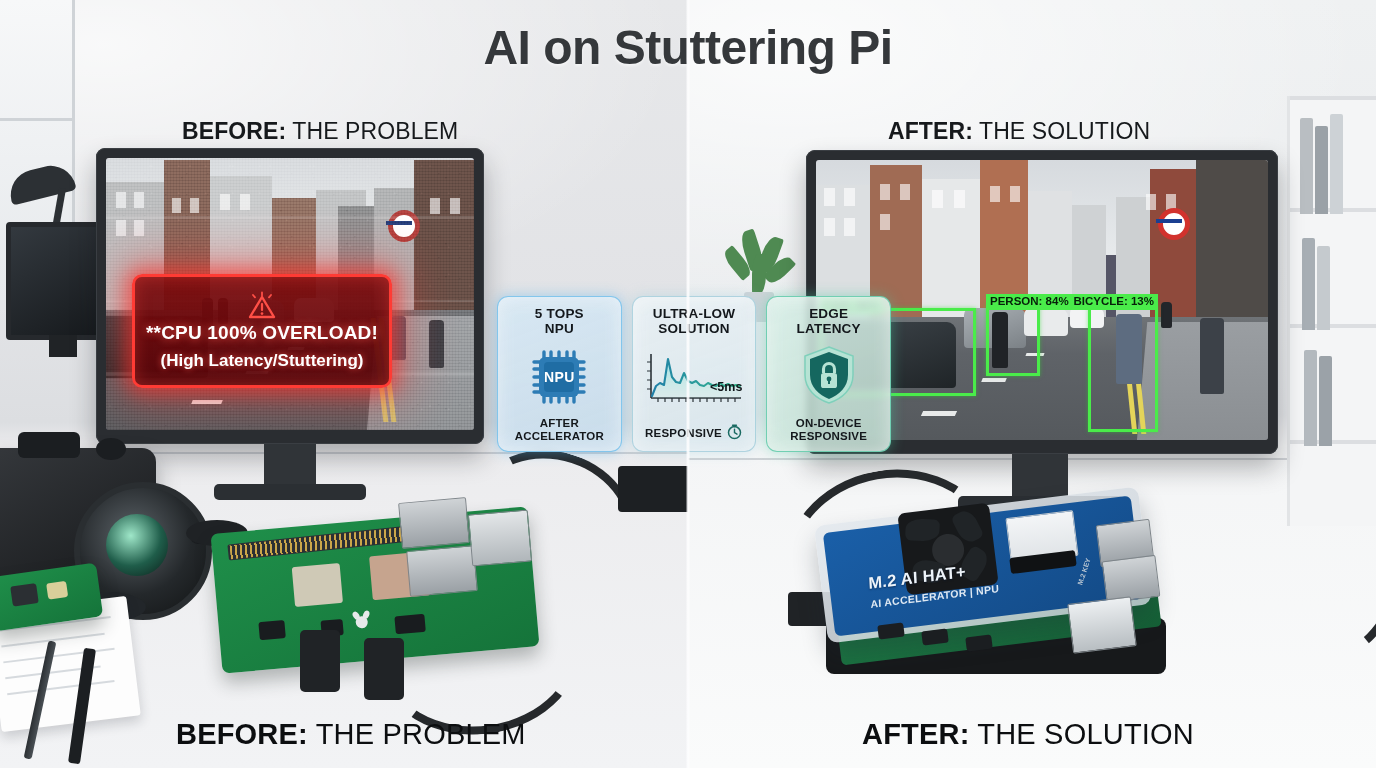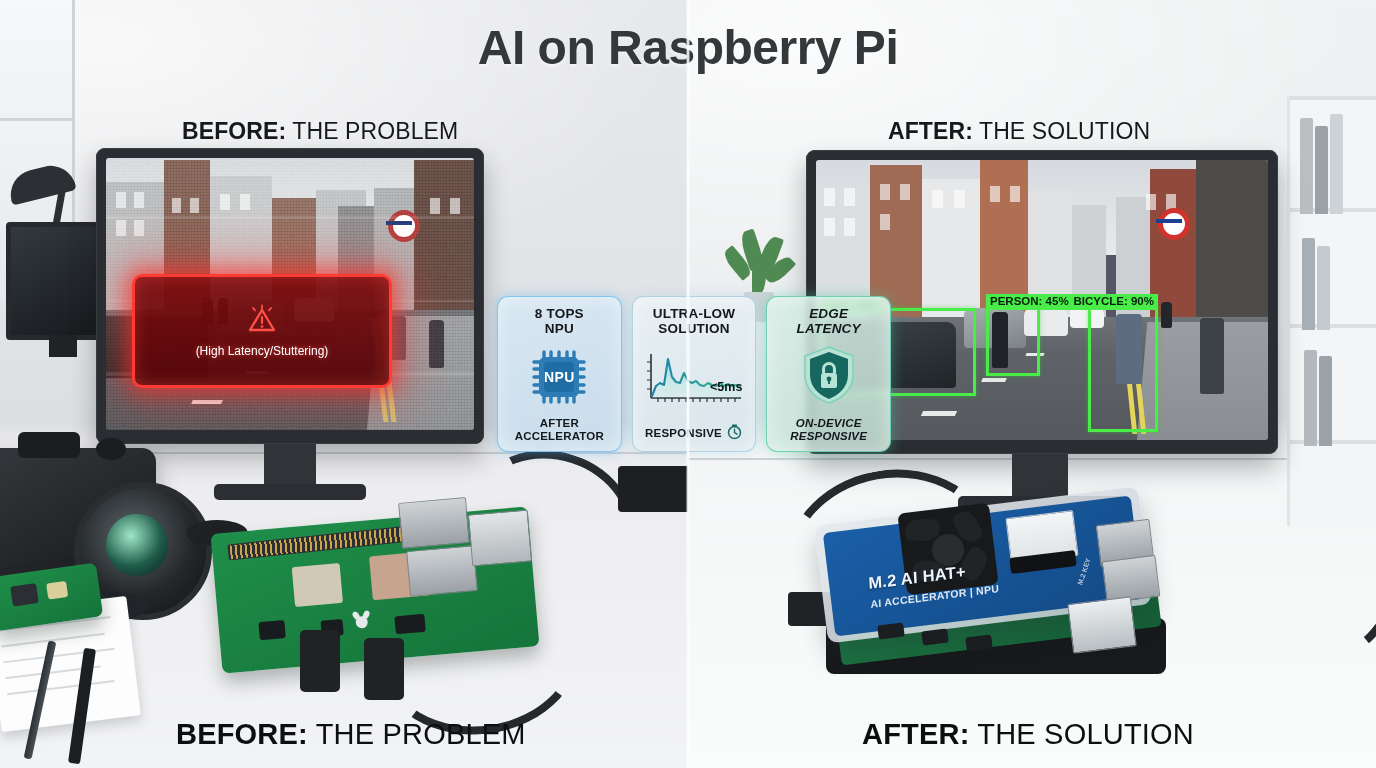--- a/index.html
+++ b/index.html
@@ -80,41 +80,41 @@
 
   
   .alert{position:absolute;border-radius:10px;border:3px solid #ff3b34;
     background:linear-gradient(180deg,rgba(125,10,12,.92),rgba(88,6,10,.94));
     box-shadow:0 0 18px 6px rgba(255,46,40,.55),0 0 48px 18px rgba(255,40,34,.32),
                inset 0 0 16px rgba(255,70,60,.35);
     display:flex;flex-direction:column;align-items:center;justify-content:center;color:#fff;text-align:center;}
   .alert .warn{width:34px;height:30px;position:relative;margin-bottom:2px;}
   .alert .warn svg{display:block;}
   .alert .l1{font-size:19px;font-weight:bold;letter-spacing:.2px;text-shadow:0 0 8px rgba(255,90,80,.9);line-height:1.1;}
-  .alert .l2{font-size:12px;font-weight:normal;margin-top:8px;text-shadow:0 0 6px rgba(255,90,80,.8);}
+  .alert .l2{font-size:17px;font-weight:bold;margin-top:8px;text-shadow:0 0 6px rgba(255,90,80,.8);}
 
   
   .detbox{position:absolute;border:3px solid #4aec4a;box-shadow:0 0 4px rgba(40,220,40,.5);}
   .detlabel{position:absolute;background:#4aec4a;color:#07210a;font-weight:bold;
             font-size:11.5px;padding:1px 4px 2px;white-space:nowrap;line-height:1.15;}
 
   
   .cards{position:absolute;left:497px;top:296px;width:394px;height:156px;display:flex;gap:10px;z-index:40;}
   .card{flex:1;border-radius:11px;position:relative;display:flex;flex-direction:column;
         align-items:center;justify-content:space-between;padding:9px 5px 8px;
         backdrop-filter:blur(3px);text-align:center;}
   .card.c1{background:linear-gradient(160deg,rgba(214,232,244,.88),rgba(196,219,236,.82));
            border:1.5px solid rgba(126,196,236,.95);
            box-shadow:0 0 14px rgba(80,175,235,.45),inset 0 0 18px rgba(255,255,255,.5);}
   .card.c2{background:linear-gradient(160deg,rgba(232,240,244,.9),rgba(214,229,236,.85));
            border:1.5px solid rgba(170,208,222,.9);
            box-shadow:0 0 14px rgba(150,205,220,.4),inset 0 0 18px rgba(255,255,255,.5);}
   .card.c3{background:linear-gradient(160deg,rgba(214,238,230,.88),rgba(196,226,214,.84));
            border:1.5px solid rgba(108,205,176,.95);
-           box-shadow:0 0 14px rgba(70,200,160,.45),inset 0 0 18px rgba(255,255,255,.5);font-style:italic;}
+           box-shadow:0 0 14px rgba(70,200,160,.45),inset 0 0 18px rgba(255,255,255,.5);}
   .card .ttl{font-size:13.5px;font-weight:bold;color:#14181c;line-height:1.12;letter-spacing:.2px;}
   .card .ftr{font-size:11.5px;font-weight:bold;color:#14181c;line-height:1.12;letter-spacing:.2px;
              display:flex;align-items:center;gap:4px;justify-content:center;}
   .card .mid{flex:1;display:flex;align-items:center;justify-content:center;width:100%;}
 
   
   .spark{width:104px;height:60px;display:block;}
   .msval{position:absolute;right:8px;top:44px;font-size:12.5px;font-weight:bold;color:#10161a;}
 
   
@@ -241,20 +241,21 @@
 
         <div class="alert" style="left:26px;top:116px;width:254px;height:108px">
           <div class="warn">
             <svg width="34" height="30" viewBox="0 0 34 30">
               <path d="M17 6 L29 26 H5 Z" fill="none" stroke="#ff4f46" stroke-width="2.4" stroke-linejoin="round"></path>
               <rect x="15.9" y="12" width="2.2" height="8" rx="1" fill="#ff4f46"></rect>
               <circle cx="17" cy="22.6" r="1.35" fill="#ff4f46"></circle>
               <path d="M17 1.5 v3 M8 4 l2 2.4 M26 4 l-2 2.4" stroke="#ff4f46" stroke-width="1.8" stroke-linecap="round"></path>
             </svg>
           </div>
+          <div class="l1">**CPU 100% OVERLOAD!</div>
           <div class="l2">(High Latency/Stuttering)</div>
         </div>
       </div>
       <div class="neck" style="left:168px;top:296px;width:52px;height:44px"></div>
       <div class="base" style="left:118px;top:336px;width:152px;height:16px"></div>
     </div>
 
     <div>
       <div class="camBody" style="left:-14px;top:448px;width:170px;height:140px"></div>
       <div class="blk" style="left:18px;top:432px;width:62px;height:26px;border-radius:6px"></div>
@@ -389,24 +390,24 @@
           <div class="ped" style="left:176px;bottom:72px;width:16px;height:56px;background:#202327"></div>
           <div class="ped" style="right:126px;bottom:56px;width:26px;height:70px;background:#5d6c80"></div>
           <div class="ped" style="right:44px;bottom:46px;width:24px;height:76px;background:#3c4148"></div>
           <div class="ped" style="right:96px;bottom:112px;width:11px;height:26px"></div>
           <div class="tubesign" style="right:78px;top:48px"></div>
 
           <div class="detbox" style="left:4px;bottom:44px;width:150px;height:82px"></div>
           <div class="detlabel" style="left:4px;bottom:126px">CAR: 98%</div>
 
           <div class="detbox" style="left:170px;bottom:64px;width:48px;height:66px"></div>
-          <div class="detlabel" style="left:170px;bottom:130px">PERSON: 45%</div>
+          <div class="detlabel" style="left:170px;bottom:130px">PERSON: 84%</div>
 
           <div class="detbox" style="right:110px;bottom:8px;width:64px;height:122px"></div>
-          <div class="detlabel" style="right:110px;bottom:130px">BICYCLE: 90%</div>
+          <div class="detlabel" style="right:110px;bottom:130px">BICYCLE: 13%</div>
         </div>
       </div>
       <div class="neck" style="left:206px;top:304px;width:56px;height:46px"></div>
       <div class="base" style="left:152px;top:346px;width:166px;height:16px"></div>
     </div>
 
     <div class="cable" style="left:96px;top:470px;width:200px;height:170px;border-color:#26292c transparent transparent transparent;transform:rotate(-10deg)"></div>
     <div class="cable" style="right:-30px;top:450px;width:160px;height:200px;border-color:transparent #26292c transparent transparent;transform:rotate(6deg)"></div>
     <div class="plug" style="left:100px;top:592px;width:68px;height:34px;border-radius:4px"></div>
 
@@ -442,27 +443,27 @@
     <div class="hdr" style="left:200px;top:118px">
       <b>AFTER:</b><span> THE SOLUTION</span>
     </div>
     <div class="cap" style="left:174px;top:718px">
       <b>AFTER:</b><span> THE SOLUTION</span>
     </div>
   </div>
 
   <div class="divider"></div>
 
-  <div class="title">AI on Raspberry Pi</div>
+  <div class="title">AI on Stuttering Pi</div>
 
   <div class="cards">
 
     <div class="card c1">
       <div class="ttl">
-        <div>8 TOPS</div>
+        <div>5 TOPS</div>
         <div>NPU</div>
       </div>
       <div class="mid">
         <div style="position:relative;width:62px;height:62px">
           <svg width="62" height="62" viewBox="0 0 62 62">
             <g stroke="#2d7cb5" stroke-width="3.4" stroke-linecap="round">
               <path d="M16 6v6M23 6v6M31 6v6M39 6v6M46 6v6"></path>
               <path d="M16 50v6M23 50v6M31 50v6M39 50v6M46 50v6"></path>
               <path d="M6 16h6M6 23h6M6 31h6M6 39h6M6 46h6"></path>
               <path d="M50 16h6M50 23h6M50 31h6M50 39h6M50 46h6"></path>

